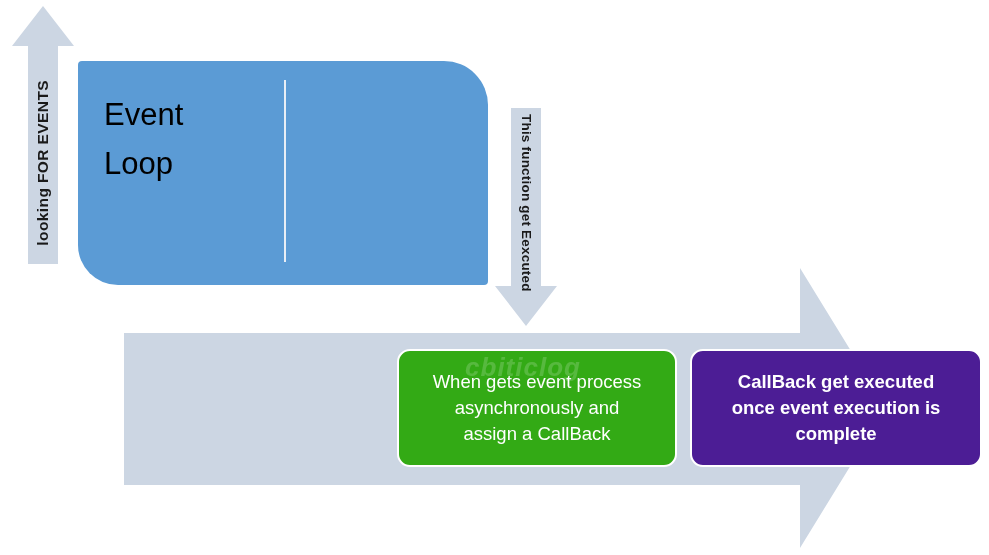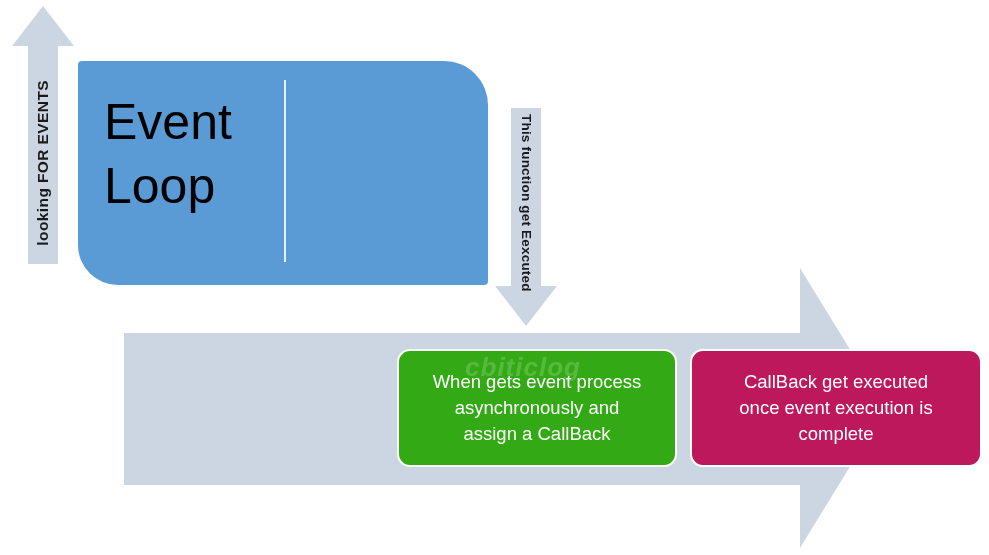--- a/index.html
+++ b/index.html
@@ -65,22 +65,22 @@
     position: absolute;
     left: 284px;
     top: 80px;
     width: 2px;
     height: 182px;
     background: #e8eef6;
   }
   .panel-label {
     position: absolute;
     color: #000000;
-    font-size: 50px;
-    line-height: 64px;
+    font-size: 31px;
+    line-height: 49px;
     font-weight: 400;
     white-space: pre-line;
   }
   .panel-label.left  { left: 104px; top: 90px;  width: 170px; }
   .panel-label.right { left: 310px; top: 90px;  width: 190px; }
 
   
   .down-arrow {
     position: absolute;
     left: 495px;
@@ -132,21 +132,21 @@
     text-align: center;
     color: #ffffff;
     font-size: 18.5px;
     line-height: 26px;
     padding: 0 12px;
     box-sizing: border-box;
   }
   .pbox-text { display: block; white-space: pre-line; }
   #box-blue   { left: 92px;  width: 282px; background: #1f6fa8; }
   #box-green  { left: 397px; width: 280px; background: #33aa15; }
-  #box-orange { left: 690px; width: 292px; background: #be185d; }
+  #box-orange { left: 690px; width: 292px; background: #4c1d95; font-weight: bold; }
 
   
   .watermark {
     position: absolute;
     left: 418px;
     top: 352px;
     width: 210px;
     height: 46px;
     color: rgba(255,255,255,0.18);
     font-size: 26px;

